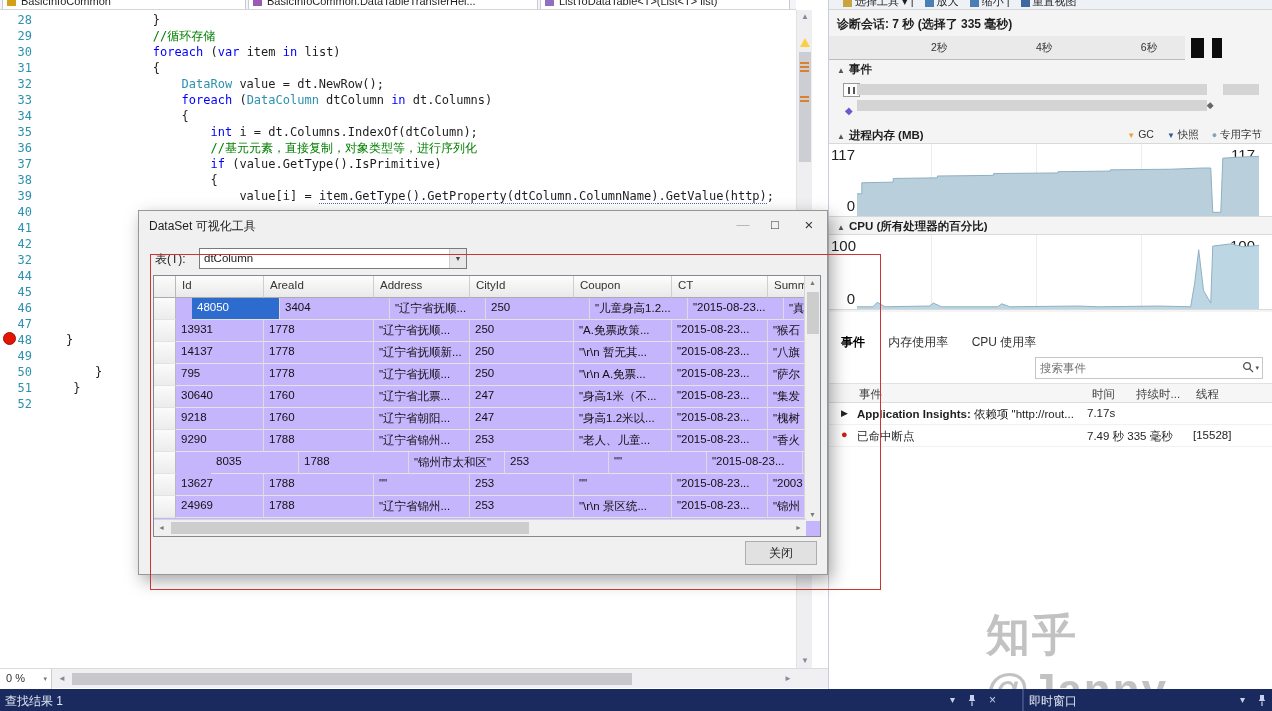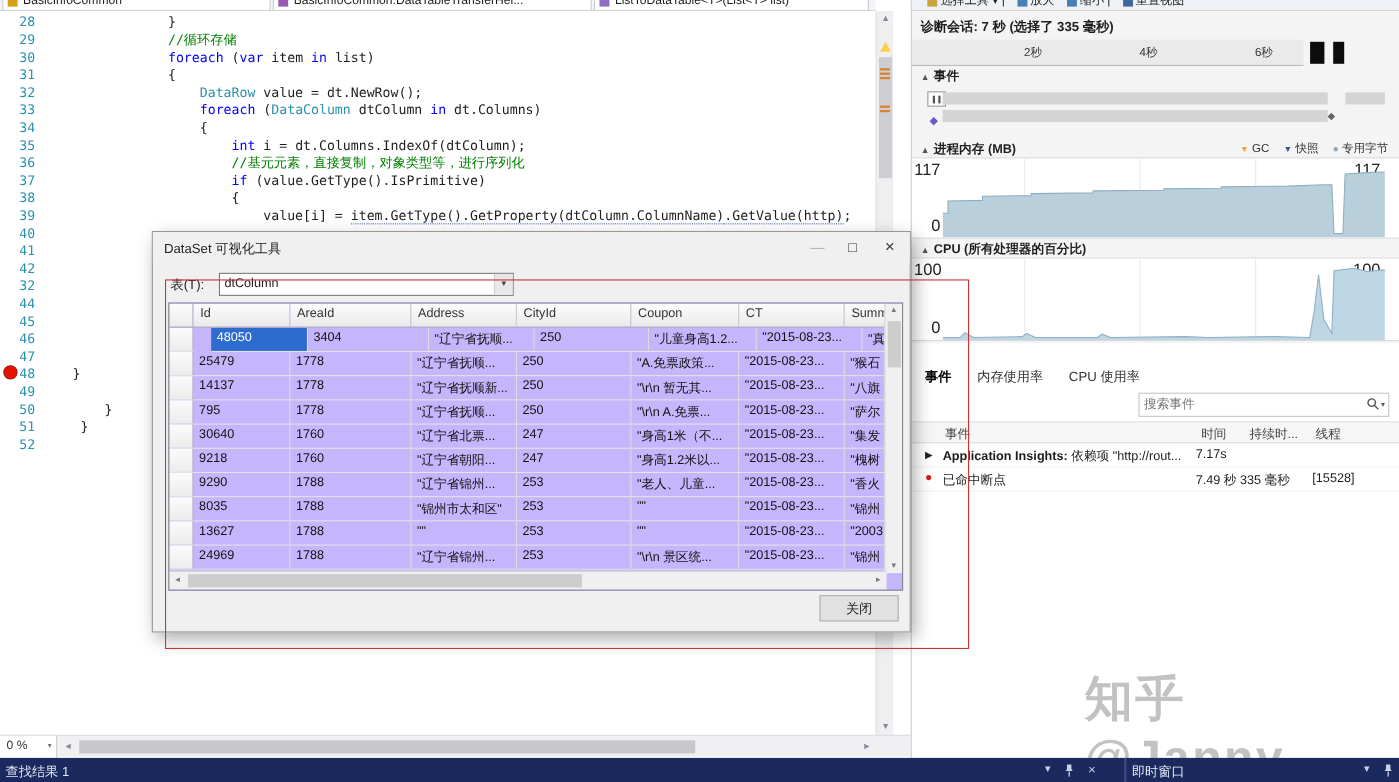--- a/index.html
+++ b/index.html
@@ -344,21 +344,21 @@
             <div class="gc sel" style="width: 88px;">48050</div>
             <div class="gc" style="width: 110px;">3404</div>
             <div class="gc" style="width: 96px;">"辽宁省抚顺...</div>
             <div class="gc" style="width: 104px;">250</div>
             <div class="gc" style="width: 98px;">"儿童身高1.2...</div>
             <div class="gc" style="width: 96px;">"2015-08-23...</div>
             <div class="gc" style="width: 46px;">"真正</div>
           </div>
           <div class="grow">
             <div class="gc ghc" style="width: 22px;"></div>
-            <div class="gc" style="width: 88px;">25479</div>
+            <div class="gc" style="width: 88px;">13931</div>
             <div class="gc" style="width: 110px;">1778</div>
             <div class="gc" style="width: 96px;">"辽宁省抚顺...</div>
             <div class="gc" style="width: 104px;">250</div>
             <div class="gc" style="width: 98px;">"A.免票政策...</div>
             <div class="gc" style="width: 96px;">"2015-08-23...</div>
             <div class="gc" style="width: 46px;">"猴石</div>
           </div>
           <div class="grow">
             <div class="gc ghc" style="width: 22px;"></div>
             <div class="gc" style="width: 88px;">14137</div>
@@ -404,21 +404,21 @@
             <div class="gc" style="width: 88px;">9290</div>
             <div class="gc" style="width: 110px;">1788</div>
             <div class="gc" style="width: 96px;">"辽宁省锦州...</div>
             <div class="gc" style="width: 104px;">253</div>
             <div class="gc" style="width: 98px;">"老人、儿童...</div>
             <div class="gc" style="width: 96px;">"2015-08-23...</div>
             <div class="gc" style="width: 46px;">"香火</div>
           </div>
           <div class="grow">
             <div class="gc ghc" style="width: 22px;"></div>
-            <div class="gc" style="width: 88px;">8035</div>
+            <div class="gc" style="width: 88px; margin-left: 35px;">8035</div>
             <div class="gc" style="width: 110px;">1788</div>
             <div class="gc" style="width: 96px;">"锦州市太和区"</div>
             <div class="gc" style="width: 104px;">253</div>
             <div class="gc" style="width: 98px;">""</div>
             <div class="gc" style="width: 96px;">"2015-08-23...</div>
             <div class="gc" style="width: 46px;">"锦州</div>
           </div>
           <div class="grow">
             <div class="gc ghc" style="width: 22px;"></div>
             <div class="gc" style="width: 88px;">13627</div>

